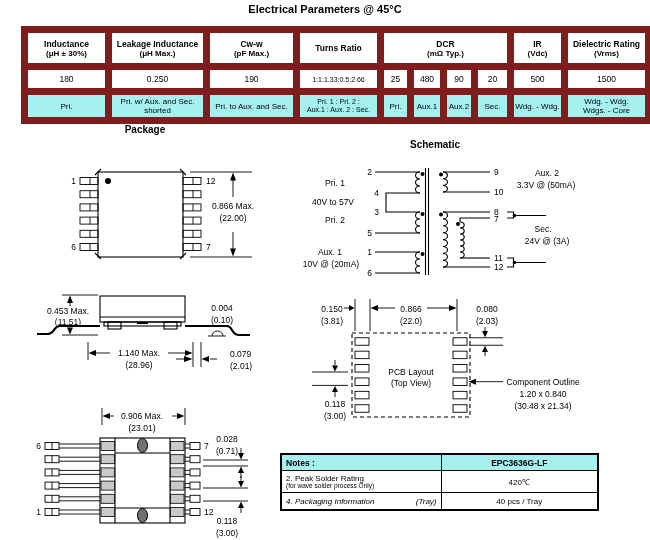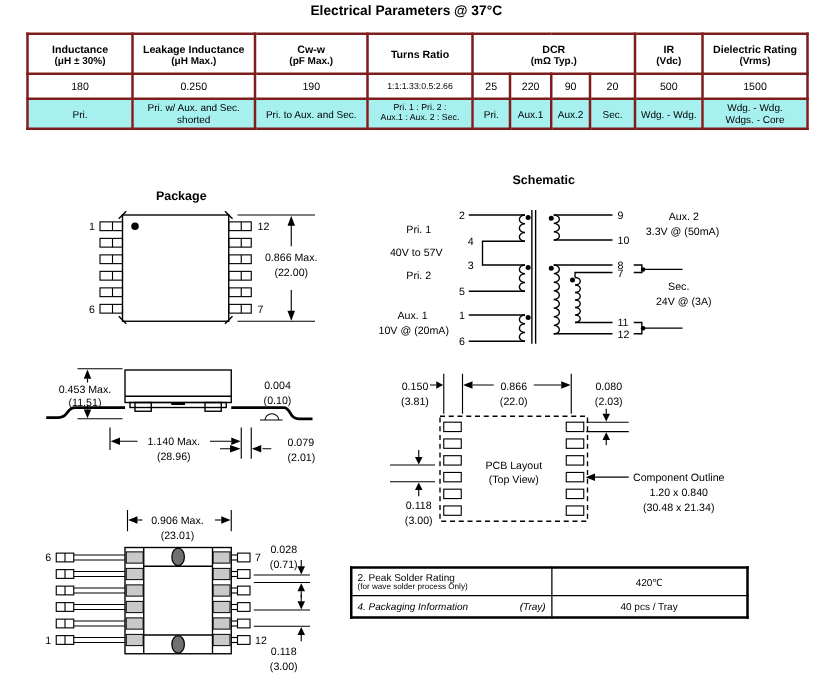--- a/index.html
+++ b/index.html
@@ -4,21 +4,21 @@
 <style>
   html,body{margin:0;padding:0;background:#fff;}
   .page{position:relative;width:650px;height:540px;background:#fff;
         font-family:"Liberation Sans",sans-serif;color:#000;overflow:hidden;}
   .title{position:absolute;left:0;top:3px;width:650px;text-align:center;
          font-size:11px;font-weight:bold;}
   .sec-head{position:absolute;font-size:10px;font-weight:bold;text-align:center;width:100px;}
   
   table{border-collapse:collapse;table-layout:fixed;}
   .etable{position:absolute;left:21px;top:26px;width:624px;border:2px solid #000;}
-  .etable td{border:2px solid #7f1d1d;text-align:center;vertical-align:middle;
+  .etable td{border:7px solid #7f1d1d;text-align:center;vertical-align:middle;
              font-size:8px;padding:0 1px;overflow:hidden;}
   .etable .hdr td{height:30px;font-weight:bold;font-size:8.5px;}
   .etable .hdr .l2{font-weight:bold;font-size:8px;display:block;}
   .etable .cond td{height:22px;background:#a6f0f0;font-size:7.5px;}
   .etable .vals td{height:18px;font-size:8.5px;}
   .etable .desc td{height:22px;background:#a6f0f0;font-size:8px;}
   .pre{white-space:pre-line;line-height:1.15;}
   .fs7{font-size:7px !important;}
   
   .ntable{position:absolute;left:280px;top:453px;width:317px;border:2px solid #000;}
@@ -34,21 +34,21 @@
   .thin{stroke:#000;stroke-width:0.9;fill:none;}
   .lead{stroke:#000;stroke-width:2.2;fill:none;stroke-linejoin:round;}
   .blk{fill:#000;stroke:none;}
   .dash{stroke:#000;stroke-width:1.1;fill:none;stroke-dasharray:4 3;}
 </style>
 </head>
 <body>
 
 <div class="page">
 
-  <div class="title">Electrical Parameters @ 37°C</div>
+  <div class="title">Electrical Parameters @ 45°C</div>
 
   <table class="etable">
     <colgroup>
       <col style="width:84px">
         <col style="width:98px">
         <col style="width:90px">
         <col style="width:84px">
       <col style="width:30px">
         <col style="width:33px">
         <col style="width:31px">
@@ -65,21 +65,21 @@
       <td colspan="4"><span>DCR</span><span class="l2">(mΩ Typ.)</span></td>
       <td><span>IR</span><span class="l2">(Vdc)</span></td>
       <td><span>Dielectric Rating</span><span class="l2">(Vrms)</span></td>
     </tr>
     <tr class="vals">
       <td>180</td>
       <td>0.250</td>
       <td>190</td>
       <td class="fs7">1:1:1.33:0.5:2.66</td>
       <td>25</td>
-      <td>220</td>
+      <td>480</td>
       <td>90</td>
       <td>20</td>
       <td>500</td>
       <td>1500</td>
     </tr>
     <tr class="desc">
       <td>Pri.</td>
       <td class="pre">Pri. w/ Aux. and Sec.
 shorted</td>
       <td>Pri. to Aux. and Sec.</td>
@@ -89,21 +89,21 @@
       <td>Aux.1</td>
       <td>Aux.2</td>
       <td>Sec.</td>
       <td>Wdg. - Wdg.</td>
       <td class="pre">Wdg. - Wdg.
 Wdgs. - Core</td>
     </tr>
   </tbody>
     </table>
 
-  <div class="sec-head" style="left:95px;top:152px;">Package</div>
+  <div class="sec-head" style="left:95px;top:124px;">Package</div>
   <div class="sec-head" style="left:385px;top:139px;">Schematic</div>
 
   <svg style="left:50px;top:153px;" width="215" height="135" viewBox="0 0 215 135">
     <g class="st">
       <rect x="48" y="19" width="85" height="85"></rect>
       <line x1="45" y1="22" x2="51" y2="16"></line>
         <line x1="130" y1="16" x2="136" y2="22"></line>
       <line x1="130" y1="106" x2="136" y2="100"></line>
         <line x1="45" y1="100" x2="51" y2="106"></line>
     </g>
@@ -418,20 +418,24 @@
     <text x="243" y="104" text-anchor="middle">1.20 x 0.840</text>
     <text x="243" y="116" text-anchor="middle">(30.48 x 21.34)</text>
   </svg>
 
   <table class="ntable">
     <colgroup>
         <col style="width:160px">
         <col style="width:157px">
       </colgroup>
     <tbody>
+        <tr class="nh">
+      <td class="lab">Notes :</td>
+      <td class="val">EPC3636G-LF</td>
+    </tr>
     <tr>
       <td class="lab" style="height:21px">
         <span>2. Peak Solder Rating</span>
         <span class="sub">(for wave solder process Only)</span>
       </td>
       <td class="val">420℃</td>
     </tr>
     <tr>
       <td class="lab" style="height:16px">
         <span class="spread">

